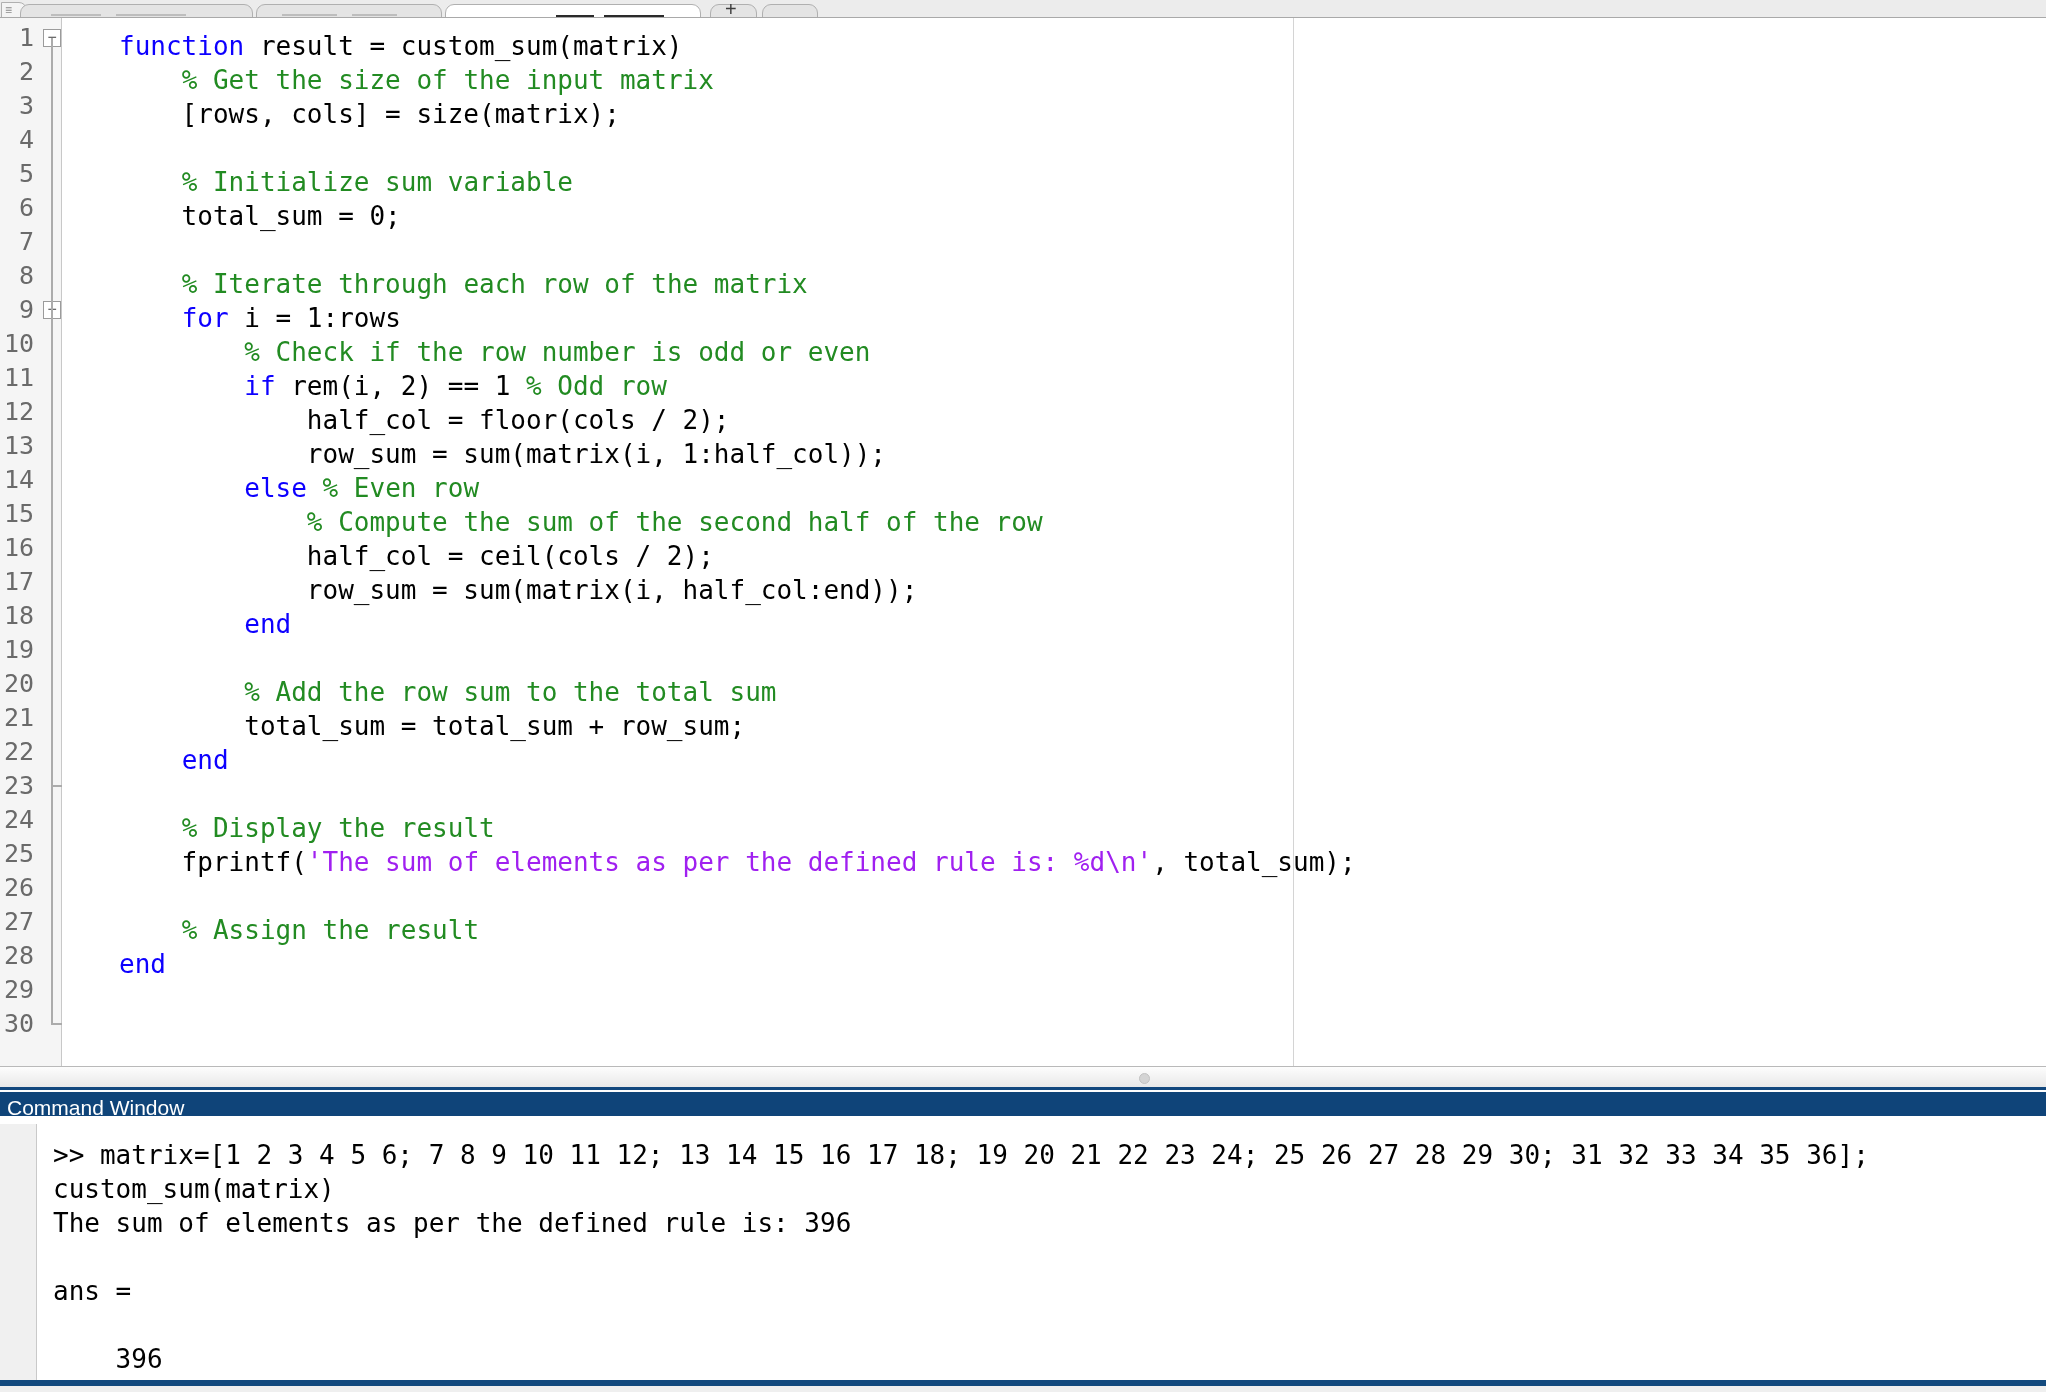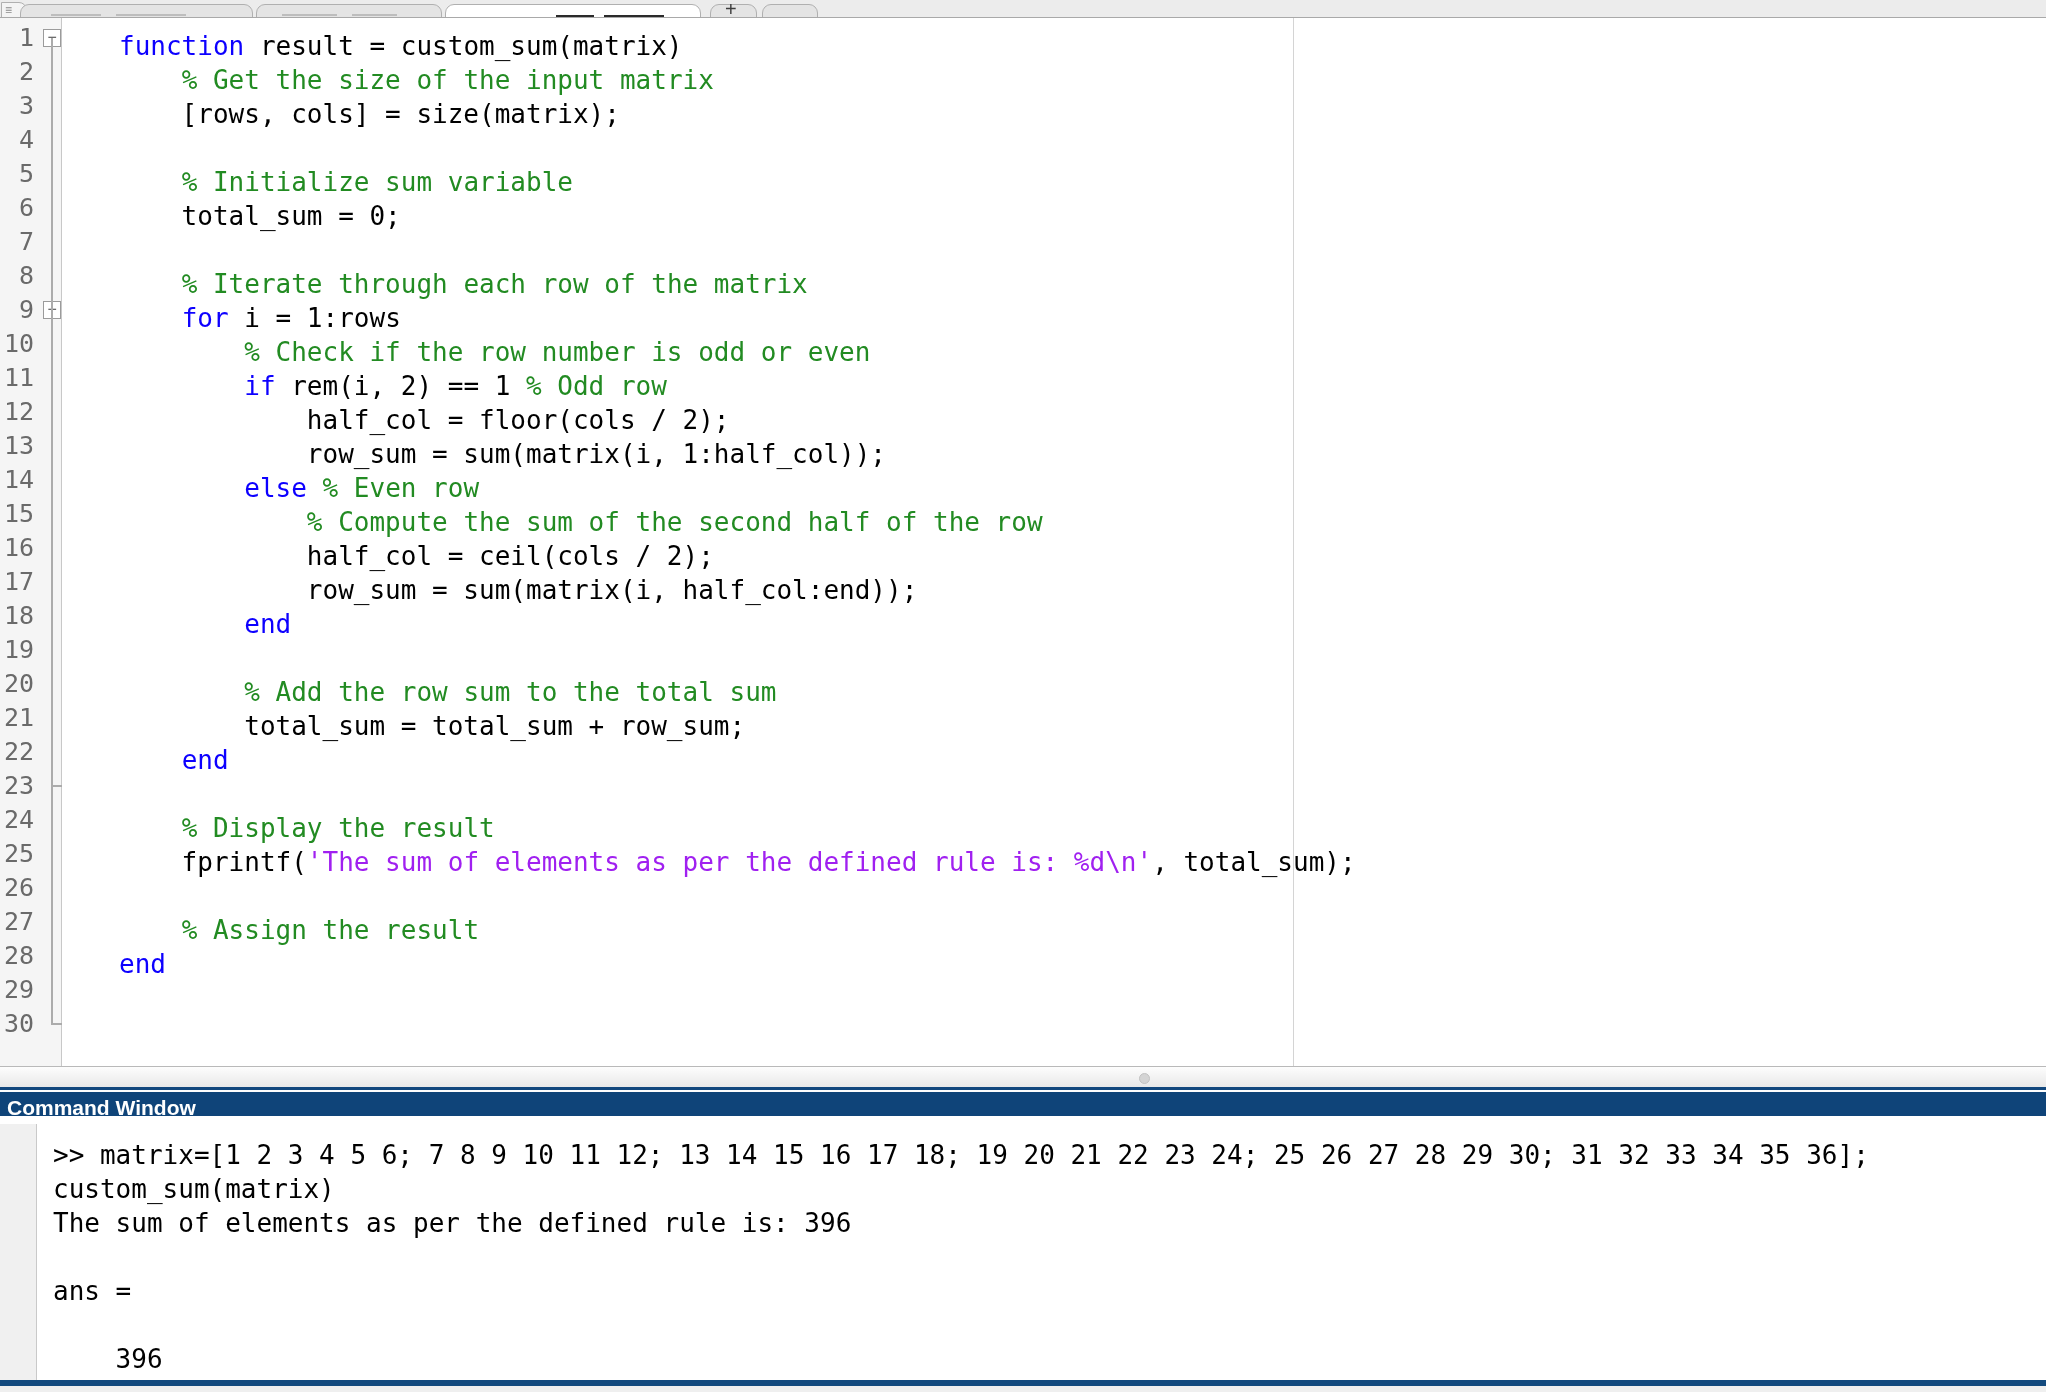--- a/index.html
+++ b/index.html
@@ -41,21 +41,21 @@
   #splitter{position:absolute;left:0;top:1066px;width:2046px;height:21px;
           border-top:1px solid #b9b9b9;box-sizing:border-box;
           background:linear-gradient(#fdfdfd,#e8e8e8);}
   #splitter-dot{position:absolute;left:1139px;top:6px;width:11px;height:11px;border-radius:50%;
           background:#d4d4d4;border:1px solid #c2c2c2;box-sizing:border-box;}
 
   
   #cw-topline{position:absolute;left:0;top:1087px;width:2046px;height:3px;background:#12477d;}
   #cw-whitegap{position:absolute;left:0;top:1090px;width:2046px;height:2px;background:#fdfdfd;}
   #cw-title{position:absolute;left:0;top:1092px;width:2046px;height:24px;background:#0f4479;
-          color:#ffffff;font-weight:bold;font-size:21px;line-height:32px;padding-left:7px;
+          color:#ffffff;font-weight:normal;font-size:21px;line-height:32px;padding-left:7px;
           box-sizing:border-box;}
   #cw-body{position:absolute;left:0;top:1124px;width:2046px;height:256px;background:#ffffff;overflow:hidden;}
   #cw-gutter{position:absolute;left:0;top:0;width:37px;height:300px;background:#f0f0f0;
           border-right:1px solid #c9c9c9;box-sizing:border-box;}
   #cw-pre{position:absolute;left:37px;top:0;margin:0;padding:14px 0 0 16px;
           font-family:"DejaVu Sans Mono",monospace;font-size:26px;line-height:34px;color:#000;}
   #fx-btn{position:absolute;left:3px;bottom:4px;width:32px;height:34px;cursor:pointer;}
   #fx-glyph{font-family:"DejaVu Serif",serif;font-style:italic;font-size:23px;color:#14141f;}
   #fx-glyph .fx-x{font-size:17px;vertical-align:-4px;}
   #fx-arrow{position:absolute;left:11px;bottom:-3px;font-size:11px;color:#111;}

